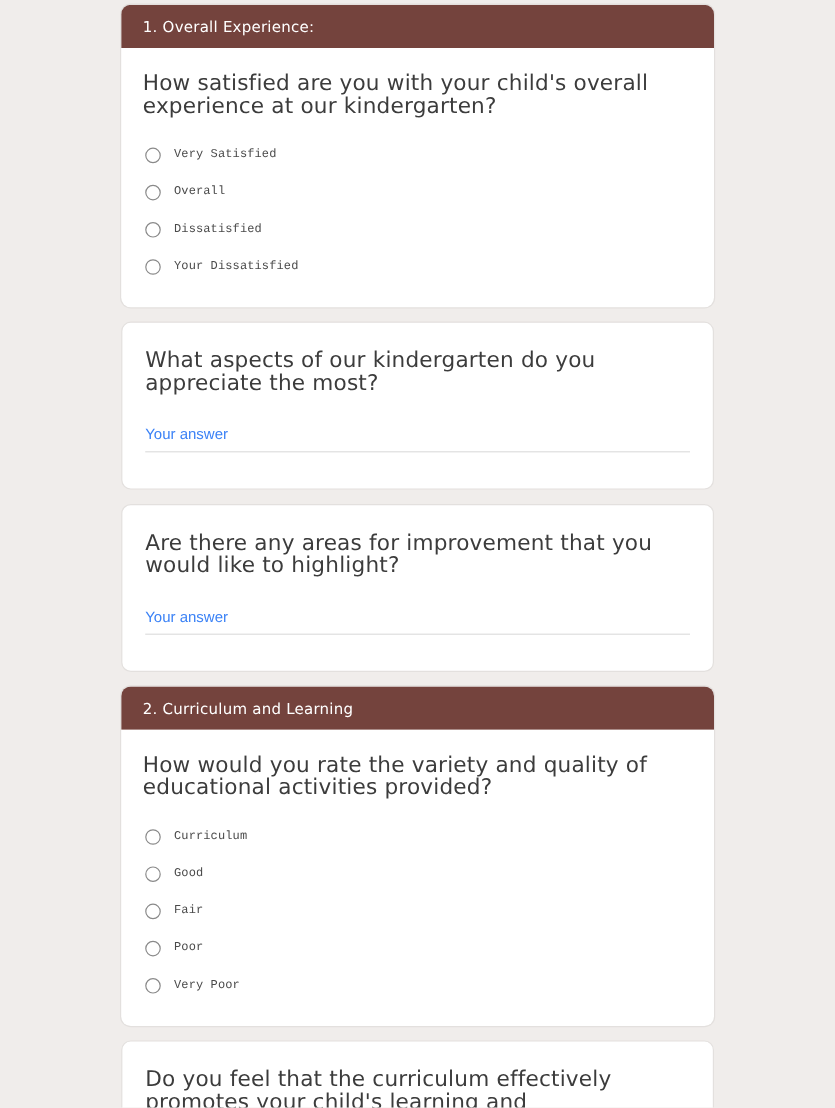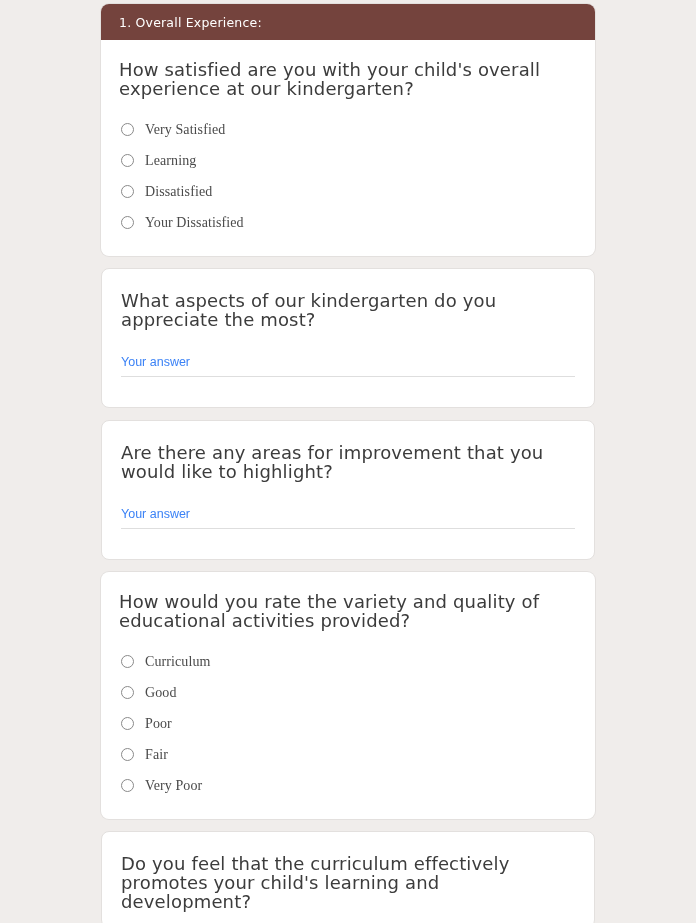--- a/index.html
+++ b/index.html
@@ -78,22 +78,22 @@
     height: 13px;
     border: 1.6px solid #8a8a8a;
     border-radius: 50%;
     box-sizing: border-box;
     flex: 0 0 auto;
     margin-left: 2px;
   }
   .option-label {
     margin-left: 11px;
     color: #4a4a4a;
-    font-family: Liberation Serif, serif;
-    font-size: 14px;
+    font-family: Liberation Mono, monospace;
+    font-size: 10px;
     letter-spacing: 0.1px;
   }
 
   
   .answer-field {
     margin-top: 22px;
     padding-bottom: 6px;
     border-bottom: 1px solid #dedede;
   }
   .answer-placeholder {
@@ -121,21 +121,21 @@
     </div>
     <div class="card-body">
       <p class="question-text">How satisfied are you with your child's overall experience at our kindergarten?</p>
       <div class="options">
         <div class="option-row">
           <span class="radio-circle"></span>
           <span class="option-label">Very Satisfied</span>
         </div>
         <div class="option-row">
           <span class="radio-circle"></span>
-          <span class="option-label">Learning</span>
+          <span class="option-label">Overall</span>
         </div>
         <div class="option-row">
           <span class="radio-circle"></span>
           <span class="option-label">Dissatisfied</span>
         </div>
         <div class="option-row">
           <span class="radio-circle"></span>
           <span class="option-label">Your Dissatisfied</span>
         </div>
       </div>
@@ -156,38 +156,41 @@
     <div class="card-body qa-body">
       <p class="question-text">Are there any areas for improvement that you would like to highlight?</p>
       <div class="answer-field">
         <span class="answer-placeholder">Your answer</span>
       </div>
       <div class="answer-spacer"></div>
     </div>
   </div>
 
   <div class="card section-card">
+    <div class="section-header">
+      <span class="section-header-title">2. Curriculum and Learning</span>
+    </div>
     <div class="card-body">
       <p class="question-text">How would you rate the variety and quality of educational activities provided?</p>
       <div class="options">
         <div class="option-row">
           <span class="radio-circle"></span>
           <span class="option-label">Curriculum</span>
         </div>
         <div class="option-row">
           <span class="radio-circle"></span>
           <span class="option-label">Good</span>
         </div>
         <div class="option-row">
           <span class="radio-circle"></span>
+          <span class="option-label">Fair</span>
+        </div>
+        <div class="option-row">
+          <span class="radio-circle"></span>
           <span class="option-label">Poor</span>
-        </div>
-        <div class="option-row">
-          <span class="radio-circle"></span>
-          <span class="option-label">Fair</span>
         </div>
         <div class="option-row">
           <span class="radio-circle"></span>
           <span class="option-label">Very Poor</span>
         </div>
       </div>
     </div>
   </div>
 
   <div class="card">

